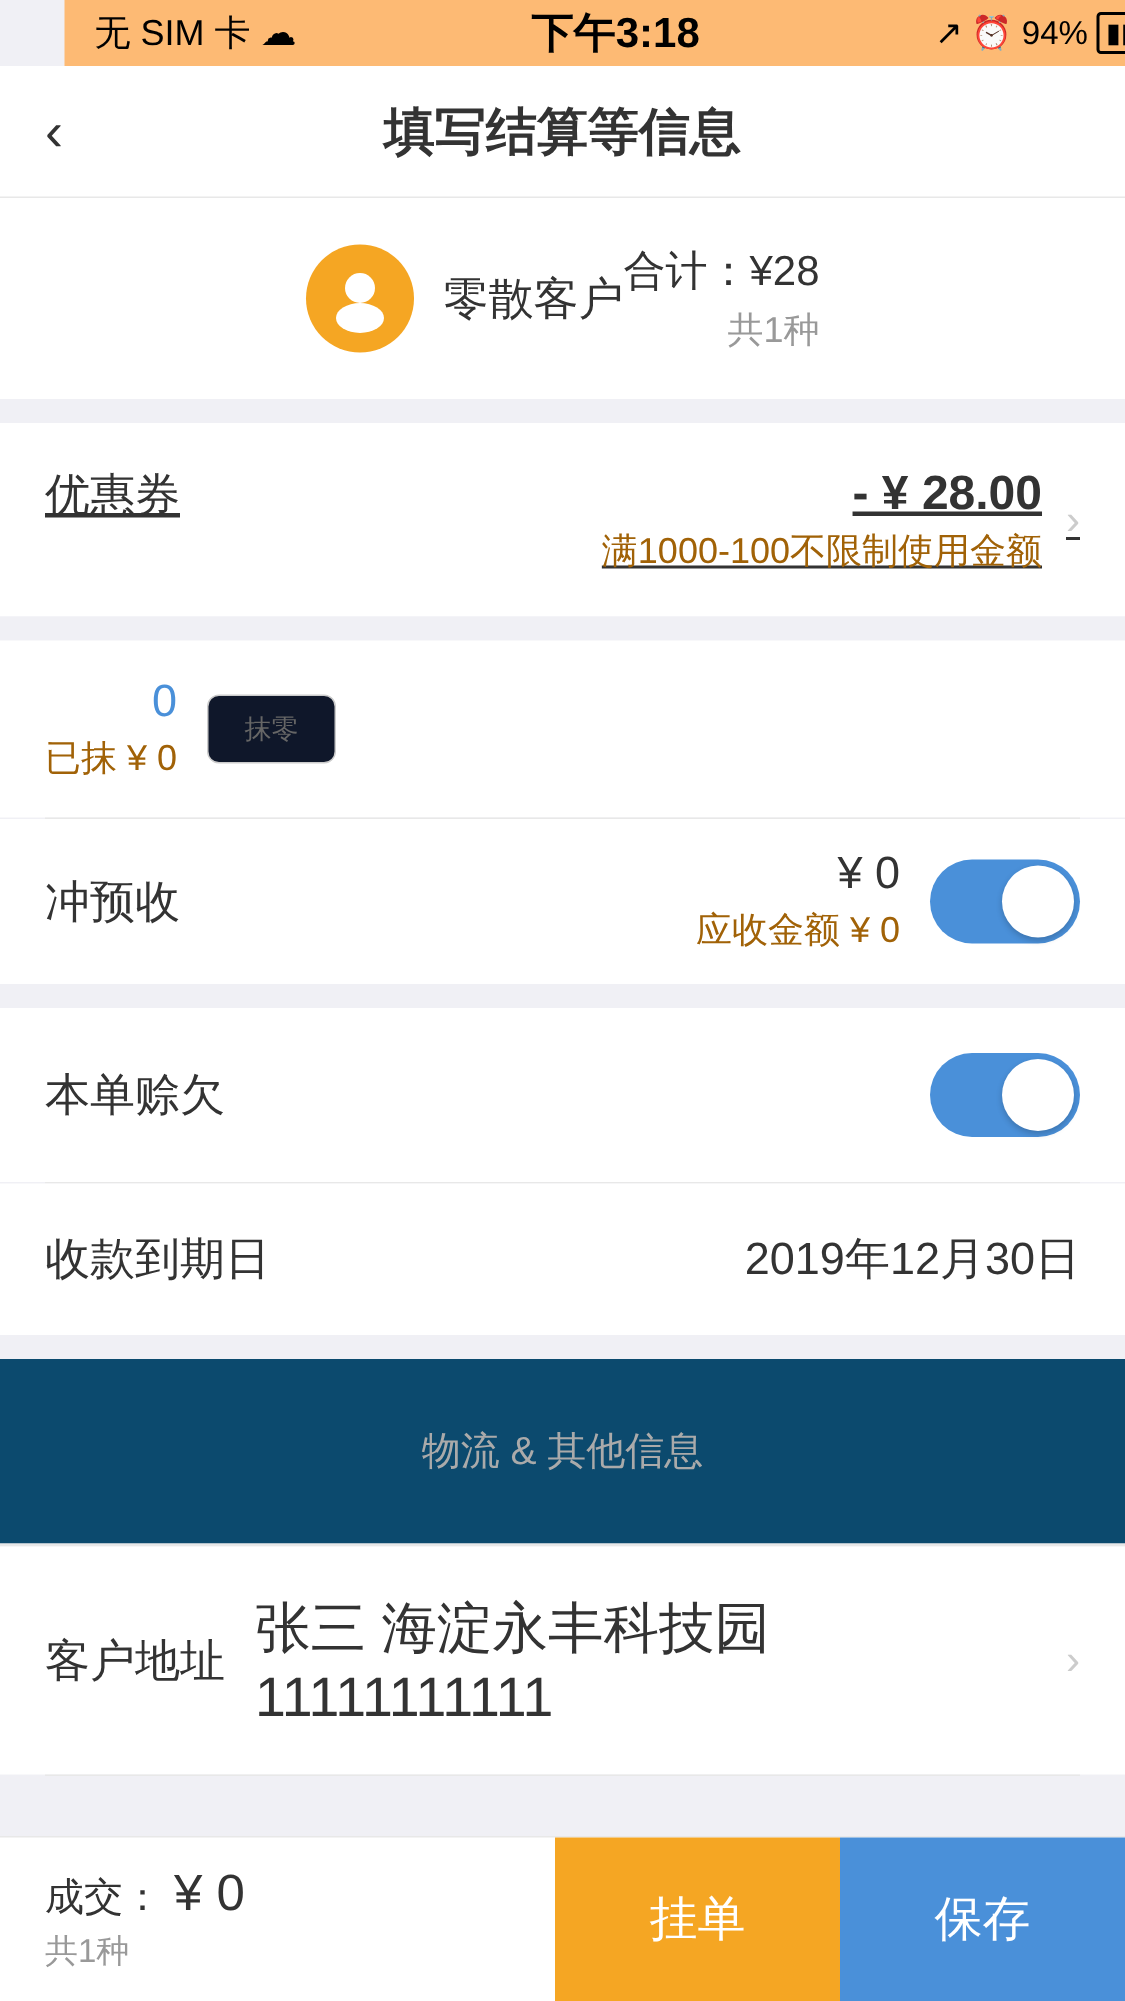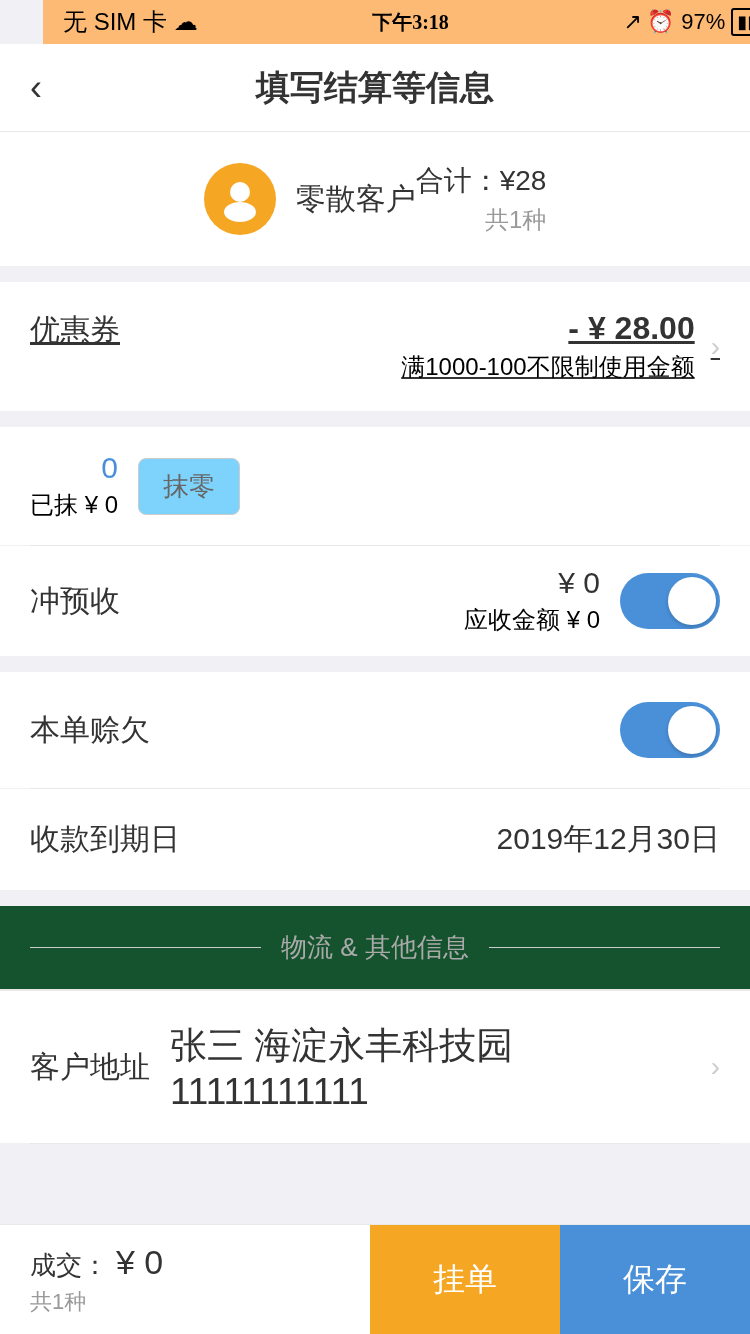--- a/index.html
+++ b/index.html
@@ -21,21 +21,21 @@
       background: #fdba74;
       display: flex;
       align-items: center;
       justify-content: space-between;
       padding: 0 20px;
       font-size: 24px;
       color: #000;
       margin-left: 43px;
     }
     .status-left { display: flex; align-items: center; gap: 10px; }
-    .status-center { font-size: 20px; font-weight: 600; font-family: Liberation Serif, serif; }
+    .status-center { font-size: 28px; font-weight: 600; }
     .status-right { display: flex; align-items: center; gap: 6px; font-size: 22px; }
 
     
     .nav-bar {
       width: 100%;
       height: 88px;
       background: #fff;
       display: flex;
       align-items: center;
       justify-content: center;
@@ -126,40 +126,40 @@
       font-size: 30px;
       color: #4a90d9;
     }
     .row-value-discount {
       font-size: 32px;
       color: #333;
       font-weight: 600;
     }
     .row-sub {
       font-size: 24px;
-      color: #000000;
+      color: #a16207;
       text-align: right;
       margin-top: 4px;
     }
     .row-right-column {
       text-align: right;
     }
     .chevron {
       font-size: 28px;
       color: #ccc;
     }
 
     
     .btn-maling {
       border: 1px solid #ccc;
       border-radius: 8px;
       padding: 10px 24px;
-      font-size: 26px;
+      font-size: 18px;
       color: #666;
-      background: #7dd3fc;
+      background: #0f172a;
       cursor: pointer;
     }
 
     
     .toggle {
       width: 100px;
       height: 56px;
       border-radius: 28px;
       background: #4a90d9;
       position: relative;
@@ -186,27 +186,28 @@
       justify-content: space-between;
     }
     .row-multi-right {
       display: flex;
       align-items: center;
       gap: 20px;
     }
 
     
     .section-header {
-      background: #14532d;
+      background: #0c4a6e;
       padding: 24px 30px;
       text-align: center;
       display: flex;
       align-items: center;
       justify-content: center;
       gap: 20px;
+      flex-direction: column;
     }
     .section-header-line {
       flex: 1;
       height: 1px;
       background: #ccc;
     }
     .section-header-text {
       font-size: 26px;
       color: #aaa;
     }
@@ -294,21 +295,21 @@
 <body>
 
 <div class="status-bar">
   <div class="status-left">
     <span>无 SIM 卡 ☁</span>
   </div>
   <div class="status-center">下午3:18</div>
   <div class="status-right">
     <span>↗</span>
     <span>⏰</span>
-    <span>97%</span>
+    <span>94%</span>
     <span style="border:2px solid #000;border-radius:3px;padding:1px 4px;font-size:18px;">▮▮▮</span>
   </div>
 </div>
 
 <div class="nav-bar">
   <div class="nav-back">‹</div>
   <div class="nav-title">填写结算等信息</div>
 </div>
 
 <div class="content">

